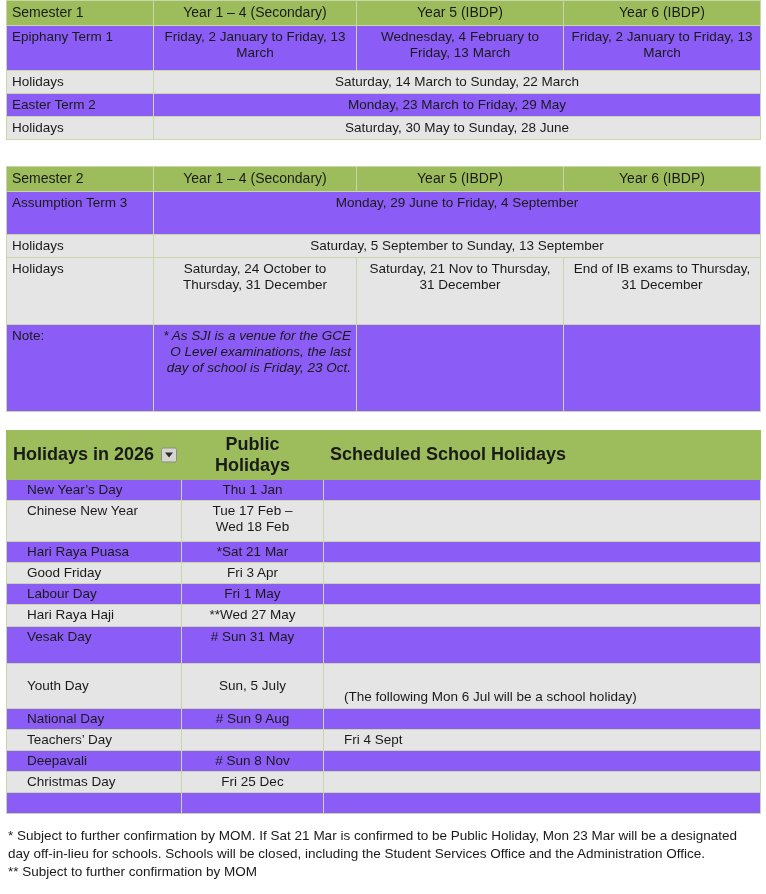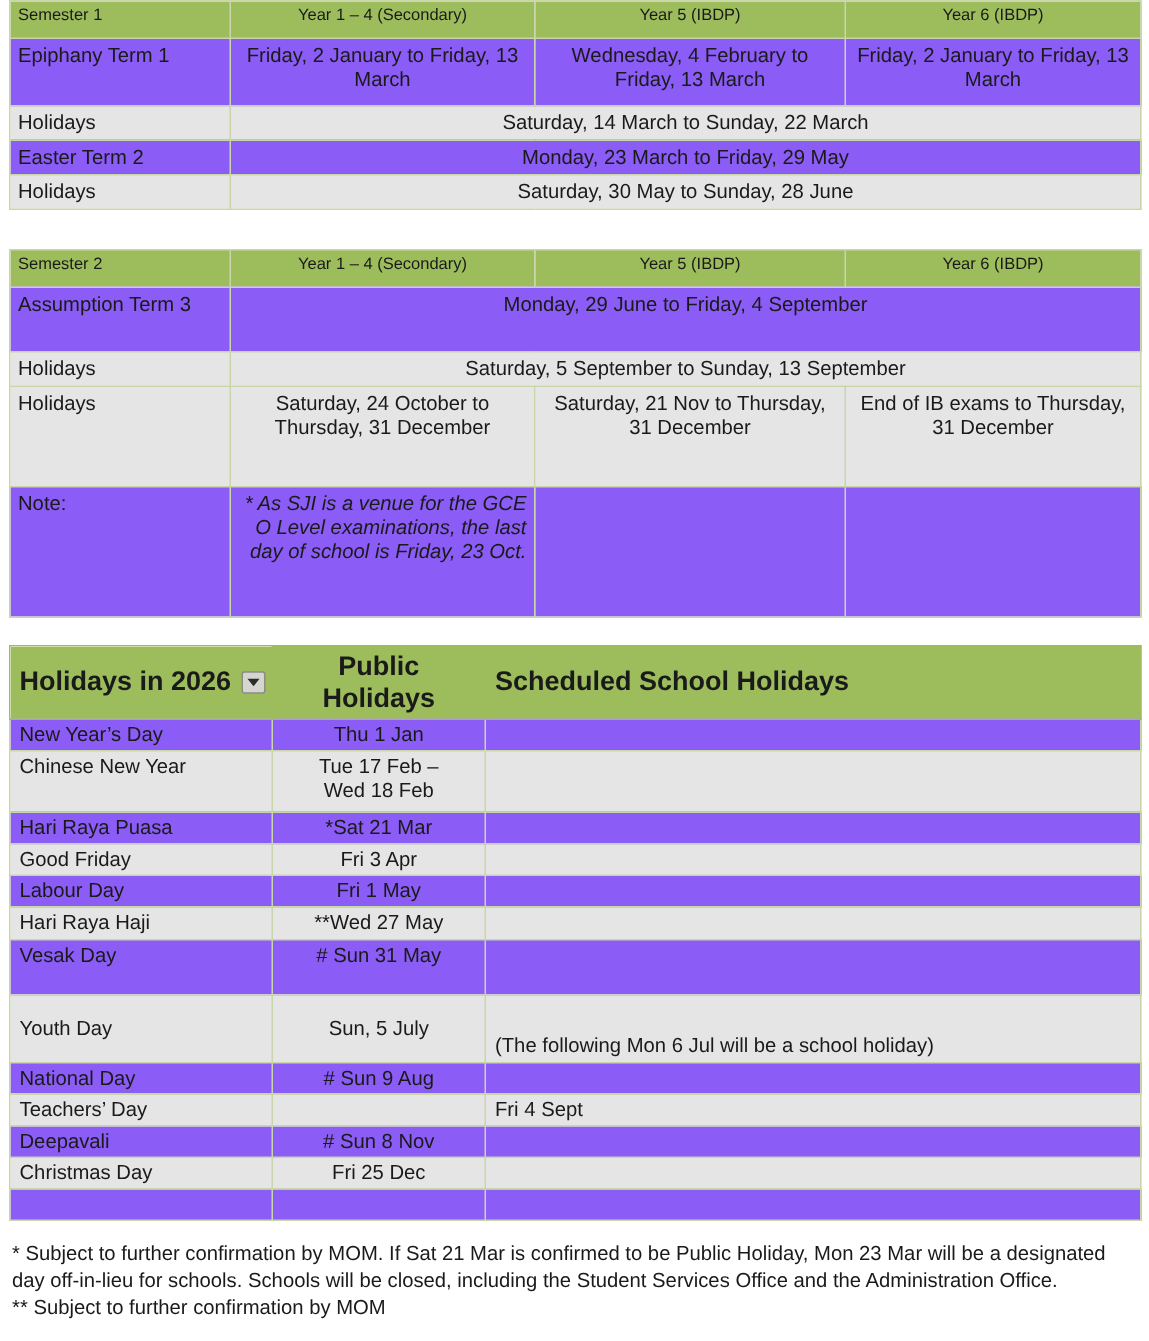--- a/index.html
+++ b/index.html
@@ -32,21 +32,21 @@
     border: 1px solid #c9d6a9;
     padding: 3px 5px;
     vertical-align: top;
     line-height: 1.18;
     font-weight: normal;
   }
   .hdr th {
     background: #9dbd5d;
     color: #1a1a1a;
     font-weight: bold;
-    font-size: 11px;
+    font-size: 14px;
     text-align: center;
     padding: 3px 6px;
     border: 1px solid #9dbd5d;
     height: 18px;
     vertical-align: middle;
   }
   .hdr th.left {
     text-align: left;
   }
   .shade { background: #8b5cf6; }
@@ -61,21 +61,21 @@
 
   
   table.hol {
     border-collapse: collapse;
     table-layout: fixed;
     width: 754px;
     font-size: 13.5px;
   }
   table.hol td {
     border: 1px solid #c9d6a9;
-    padding: 2px 6px;
+    padding: 2px 20px;
     line-height: 1.2;
     vertical-align: top;
   }
   table.hol th {
     background: #9dbd5d;
     font-weight: bold;
     font-size: 18px;
     border: 1px solid #9dbd5d;
     padding: 3px 6px;
     vertical-align: middle;

